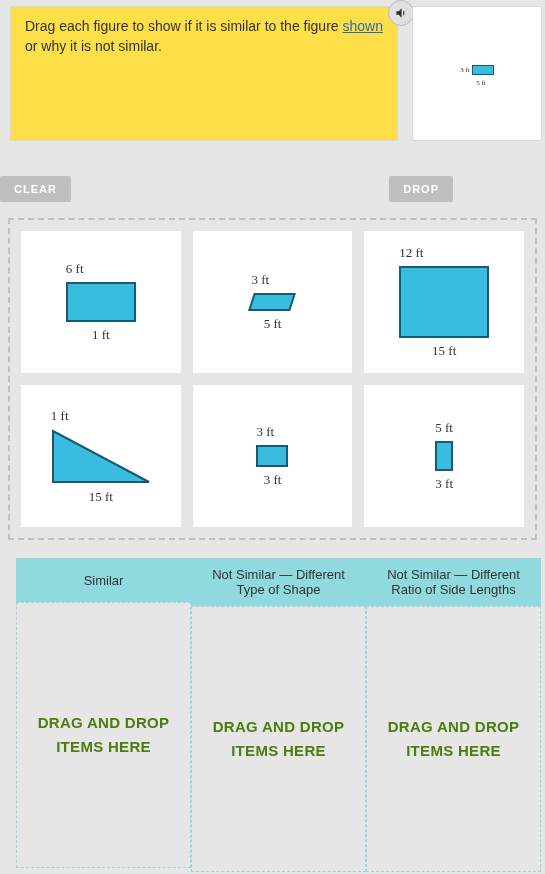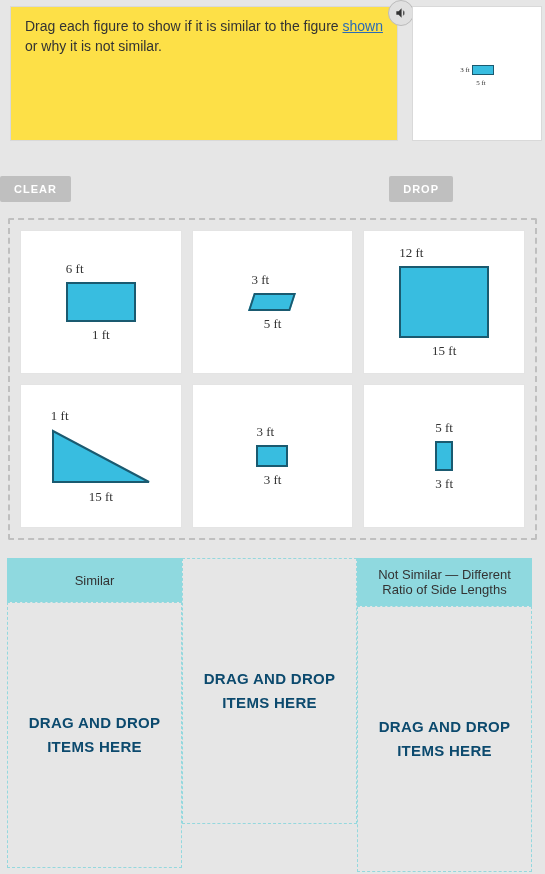--- a/index.html
+++ b/index.html
@@ -88,37 +88,37 @@
   .r-5x3  { width: 18px; height: 30px; }
 
   .parallelogram {
     width: 42px; height: 18px;
     background: #38bde0; border: 2px solid #1a5a70;
     transform: skew(-18deg);
   }
 
   
   .zones {
-    position: absolute; left: 7px; top: 558px;
+    position: absolute; left: 16px; top: 558px;
     width: 525px;
     display: flex; 
   }
   .zone { flex: 1; }
   .zone-head {
     background: #8fd9df; text-align: center;
     padding: 9px 6px; font-size: 13px; color: #333;
     min-height: 44px;
     display: flex; align-items: center; justify-content: center;
   }
   .zone-body {
     border: 1.5px dashed #94d8de;
     height: 266px;
     display: flex; align-items: center; justify-content: center;
     text-align: center;
-    color: #0c4a6e; font-weight: 600; font-size: 15px;
+    color: #4d7c0f; font-weight: 600; font-size: 15px;
     letter-spacing: .3px;
     line-height: 1.6;
   }
 </style>
 </head>
 <body>
 
 <div class="stage">
 
   <div class="prompt-box">
@@ -213,20 +213,21 @@
   </div>
 
   <div class="zones">
 
     <div class="zone">
       <div class="zone-head">Similar</div>
       <div class="zone-body">DRAG AND DROP ITEMS HERE</div>
     </div>
 
     <div class="zone">
+      <div class="zone-head">Not Similar — Different Type of Shape</div>
       <div class="zone-body">DRAG AND DROP ITEMS HERE</div>
     </div>
 
     <div class="zone">
       <div class="zone-head">Not Similar — Different Ratio of Side Lengths</div>
       <div class="zone-body">DRAG AND DROP ITEMS HERE</div>
     </div>
 
   </div>
 

